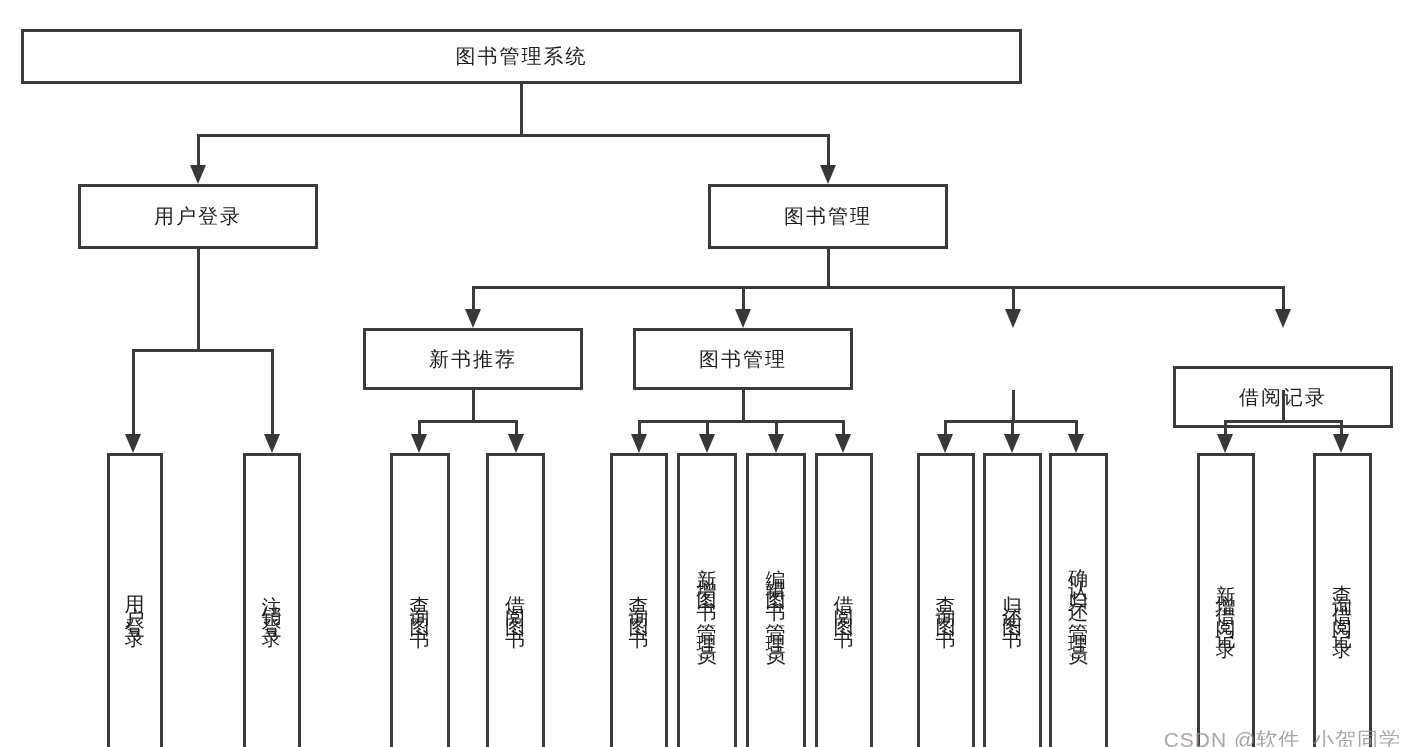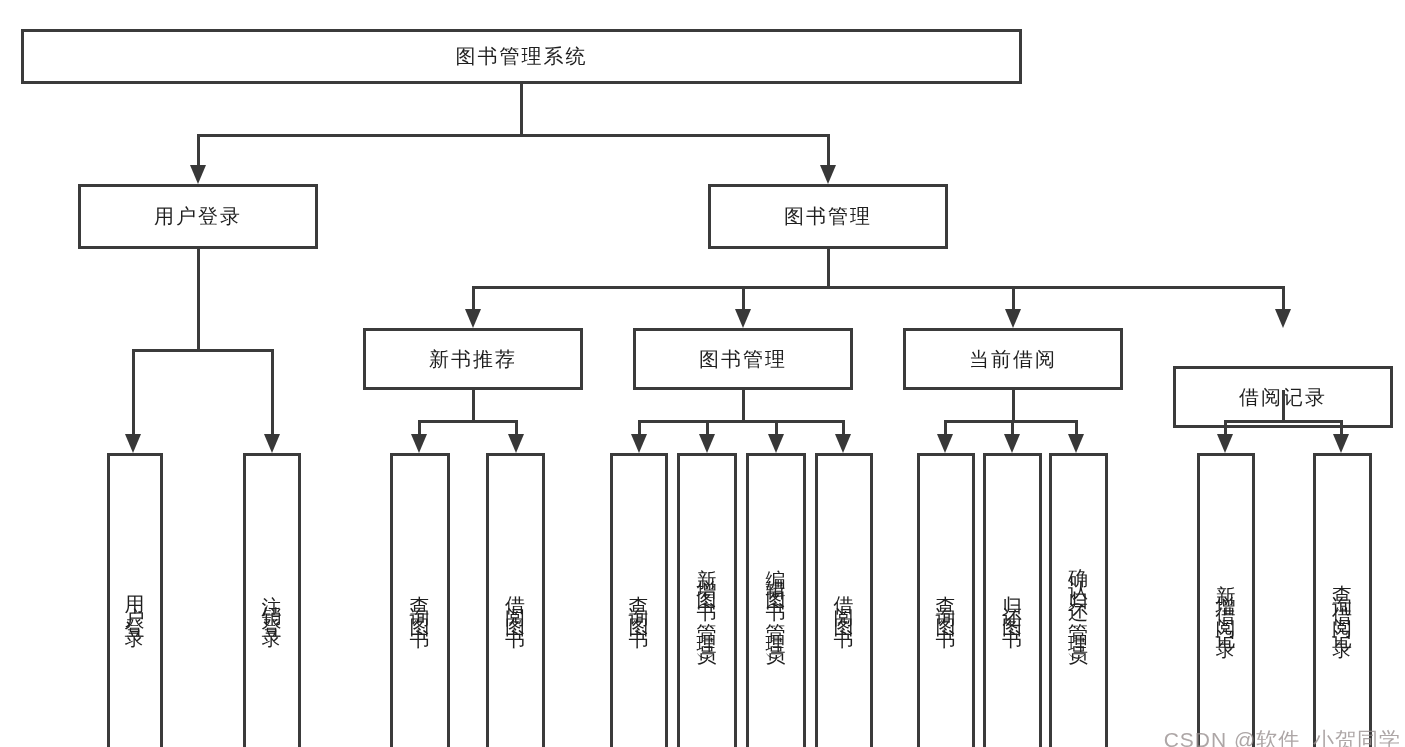--- a/index.html
+++ b/index.html
@@ -57,23 +57,20 @@
   </div>
   <div class="node" style="left:708px;top:168px;width:240px;height:65px;">
     <span>图书管理</span>
   </div>
 
   <div class="node" style="left:363px;top:312px;width:220px;height:62px;">
     <span>新书推荐</span>
   </div>
   <div class="node" style="left:633px;top:312px;width:220px;height:62px;">
     <span>图书管理</span>
-  </div>
-  <div class="node" style="left:903px;top:312px;width:220px;height:62px;">
-    <span>当前借阅</span>
   </div>
   <div class="node" style="left:1173px;top:312px;width:220px;height:62px;margin-top:38px;">
     <span>借阅记录</span>
   </div>
 
   <div class="leaf" style="left:107px;width:56px;">
     <span class="vtext">用户登录</span>
   </div>
   <div class="leaf" style="left:243px;width:58px;">
     <span class="vtext">注销登录</span>

